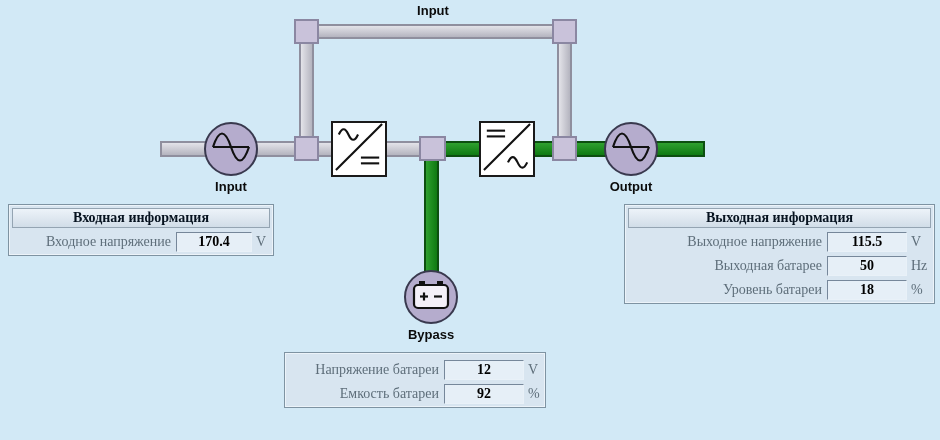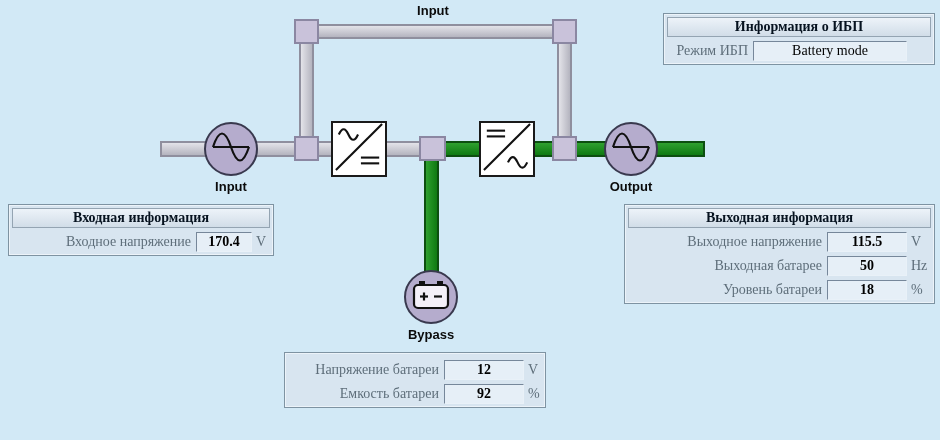--- a/index.html
+++ b/index.html
@@ -32,21 +32,21 @@
                   text-align:center; font-weight:bold; font-size:14px; color:#06121f;
                   height:20px; line-height:18px; }
   .prow { display:flex; align-items:center; margin-top:3px; height:21px; }
   .plabel { flex:1; text-align:right; color:#5e6e7a; font-size:14px; padding-right:5px; white-space:nowrap; }
   .pvalue { width:80px; height:20px; background:#e6eff7; border:1px solid;
             border-color:#76879a #e9f1f8 #e9f1f8 #76879a;
             display:flex; align-items:center; justify-content:center;
             font-weight:bold; font-size:14px; color:#000; }
   .punit { width:24px; color:#5e6e7a; font-size:14px; padding-left:4px; }
   .panel-ups .pvalue { width:154px; font-weight:normal; }
-  .panel-input .pvalue { width:56px; }
+  .panel-input .pvalue { width:76px; }
   .panel-input .punit, .panel-battery .punit { width:18px; }
 </style>
 </head>
 <body>
 
 <div id="stage">
 
   <div class="pipe h" style="left:299px;top:24px;width:272px;height:15px;"></div>
   <div class="pipe v" style="left:299px;top:24px;width:15px;height:126px;"></div>
   <div class="pipe v" style="left:557px;top:24px;width:15px;height:126px;"></div>
@@ -111,28 +111,20 @@
         <line x1="23" y1="19.5" x2="31" y2="19.5" stroke="#111" stroke-width="2.2"></line>
       </svg>
     </span>
   </div>
 
   <div class="dlabel" style="left:383px;top:3px;width:100px;">Input</div>
   <div class="dlabel" style="left:201px;top:179px;width:60px;">Input</div>
   <div class="dlabel" style="left:598px;top:179px;width:66px;">Output</div>
   <div class="dlabel" style="left:398px;top:327px;width:66px;">Bypass</div>
 
-  <div class="panel panel-ups" style="left:663px;top:13px;width:272px;">
-    <div class="panel-header">Информация о ИБП</div>
-    <div class="prow">
-      <span class="plabel">Режим ИБП</span>
-      <span class="pvalue">Battery mode</span>
-      <span class="punit"></span>
-    </div>
-  </div>
 
   <div class="panel panel-input" style="left:8px;top:204px;width:266px;">
     <div class="panel-header">Входная информация</div>
     <div class="prow">
       <span class="plabel">Входное напряжение</span>
       <span class="pvalue">170.4</span>
       <span class="punit">V</span>
     </div>
   </div>
 

